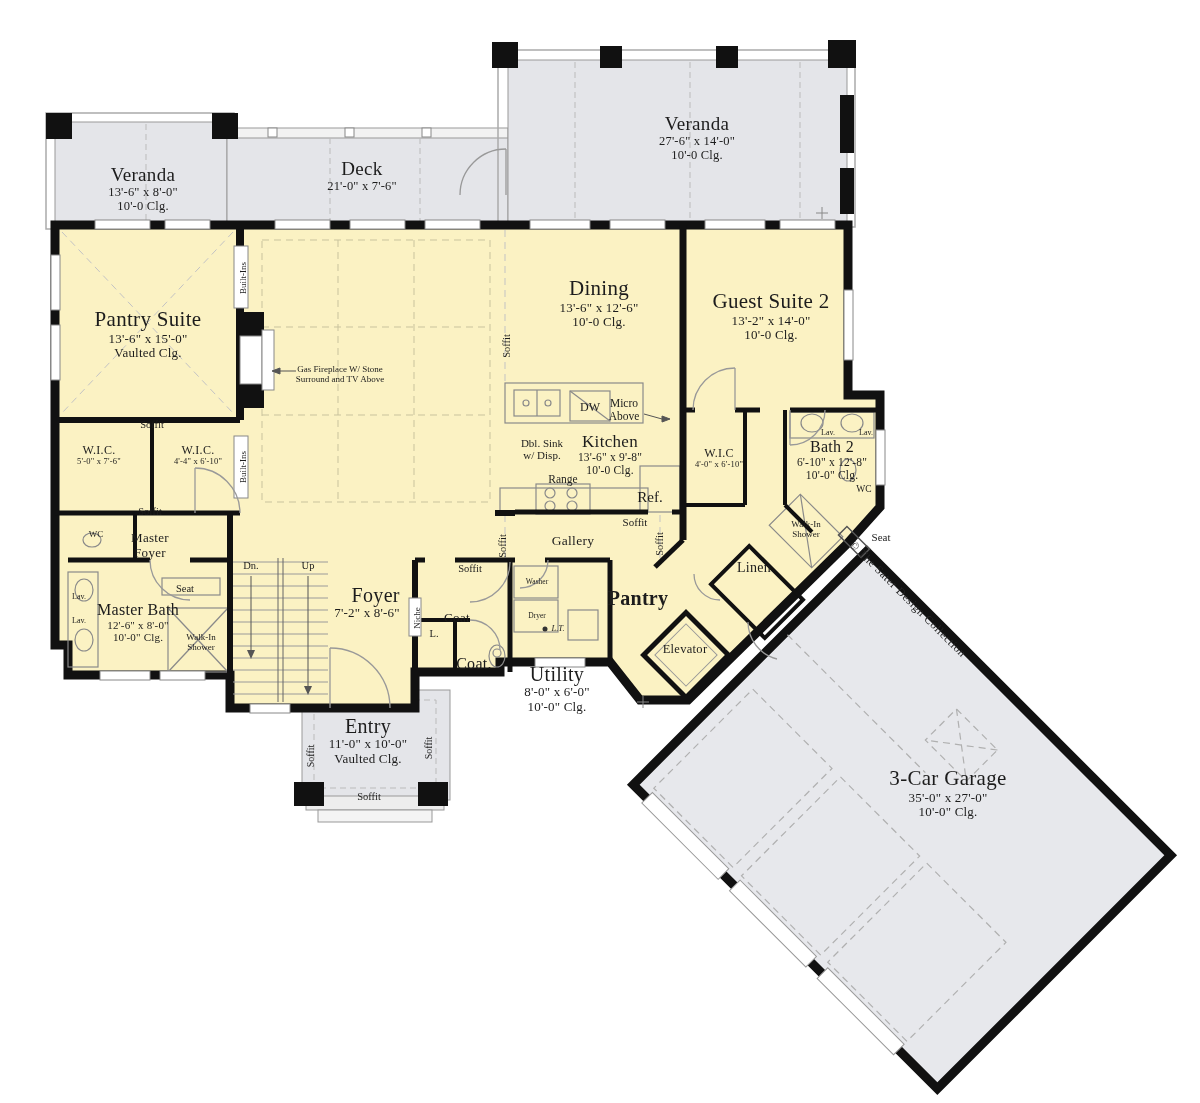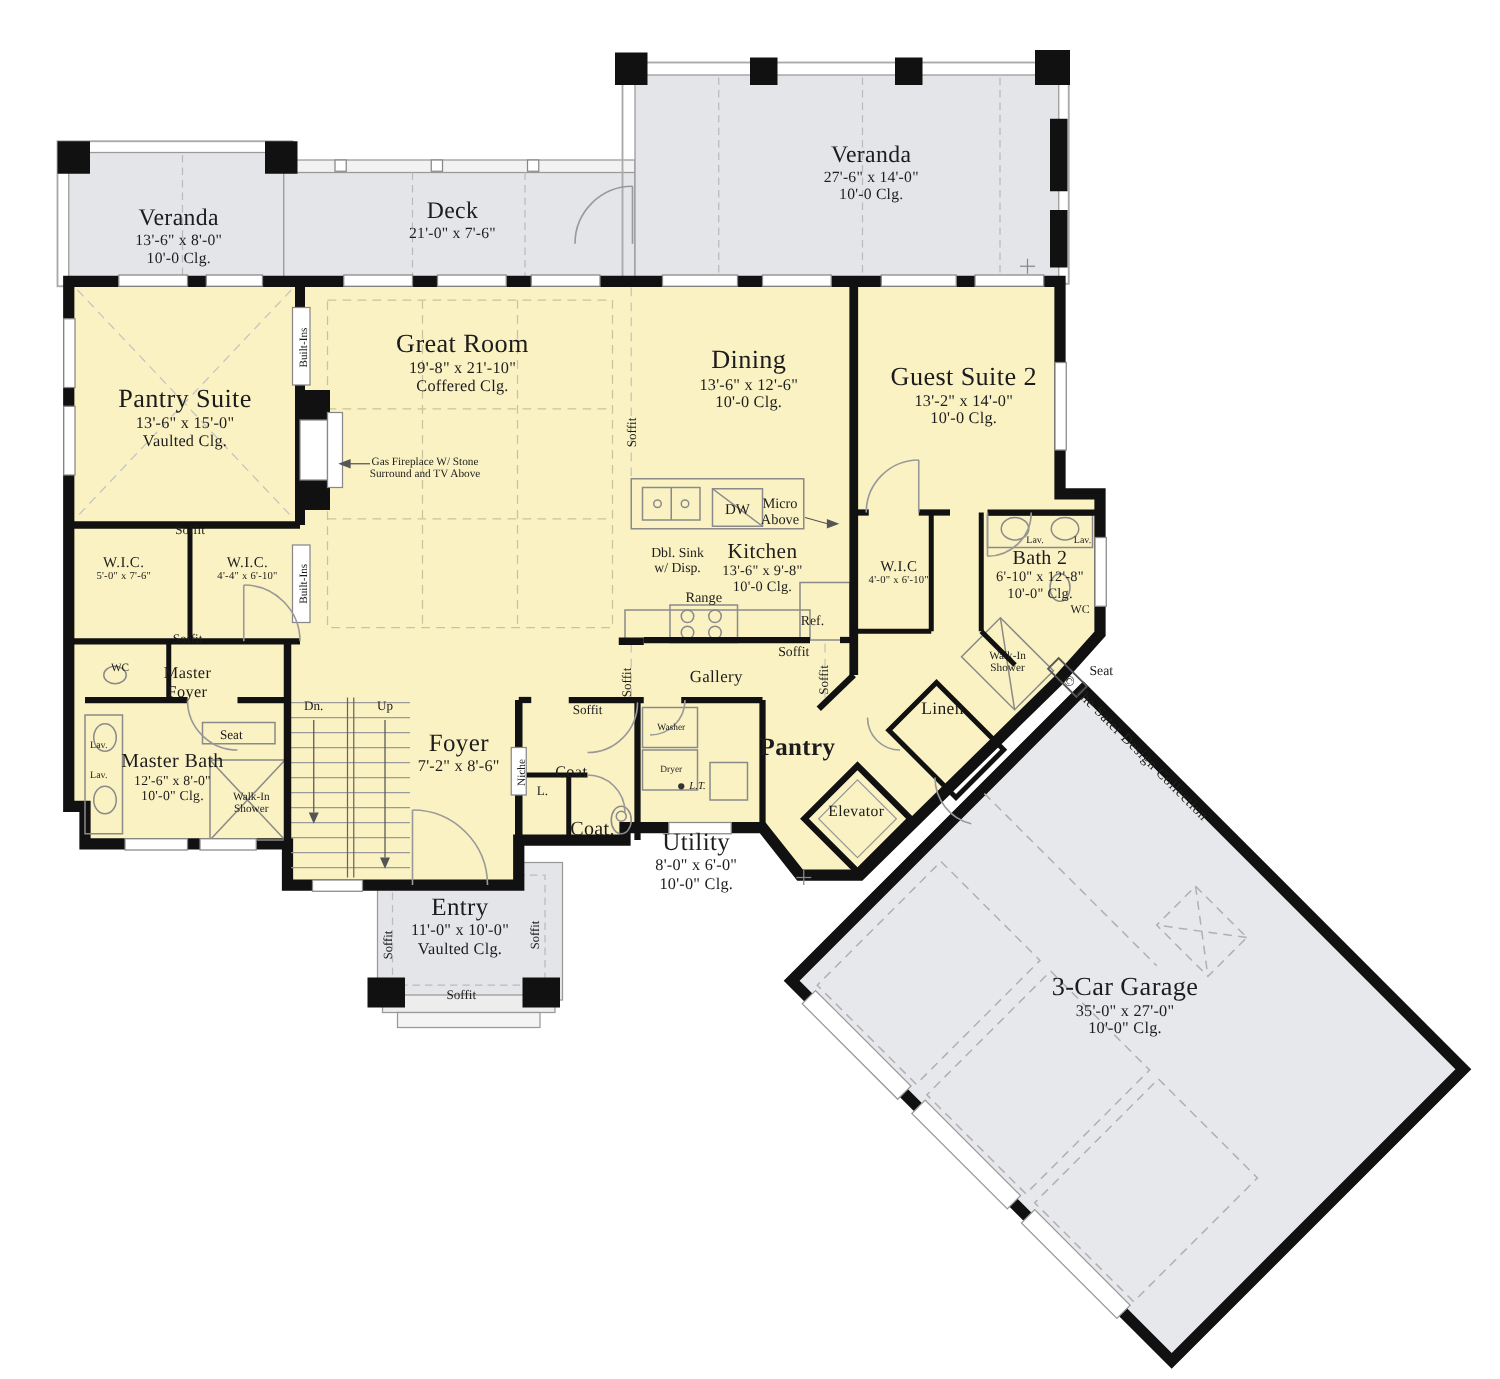--- a/index.html
+++ b/index.html
@@ -301,25 +301,20 @@
     </div>
     <div class="label room" style="left: 362px; top: 176px;">
       <div class="rname" style="font-size: 19px;">Deck</div>
       <div class="rdim" style="font-size: 12.5px;">21'-0" x 7'-6"</div>
     </div>
     <div class="label room" style="left: 697px; top: 138px;">
       <div class="rname" style="font-size: 19px;">Veranda</div>
       <div class="rdim" style="font-size: 12.5px;">27'-6" x 14'-0"</div>
       <div class="rdim" style="font-size: 12.5px;">10'-0 Clg.</div>
     </div>
-    <div class="label room" style="left: 370px; top: 290px;">
-      <div class="rname" style="font-size: 21px;">Great Room</div>
-      <div class="rdim" style="font-size: 13px;">19'-8" x 21'-10"</div>
-      <div class="rdim" style="font-size: 13px;">Coffered Clg.</div>
-    </div>
     <div class="label room" style="left: 599px; top: 303px;">
       <div class="rname" style="font-size: 21px;">Dining</div>
       <div class="rdim" style="font-size: 13px;">13'-6" x 12'-6"</div>
       <div class="rdim" style="font-size: 13px;">10'-0 Clg.</div>
     </div>
     <div class="label room" style="left: 771px; top: 316px;">
       <div class="rname" style="font-size: 21px;">Guest Suite 2</div>
       <div class="rdim" style="font-size: 13px;">13'-2" x 14'-0"</div>
       <div class="rdim" style="font-size: 13px;">10'-0 Clg.</div>
     </div>
@@ -348,21 +343,21 @@
     <div class="label room" style="left: 832px; top: 460px;">
       <div class="rname" style="font-size: 16px;">Bath 2</div>
       <div class="rdim" style="font-size: 11.5px;">6'-10" x 12'-8"</div>
       <div class="rdim" style="font-size: 11.5px;">10'-0" Clg.</div>
     </div>
     <div class="label room" style="left: 138px; top: 622px;">
       <div class="rname" style="font-size: 16px;">Master Bath</div>
       <div class="rdim" style="font-size: 11px;">12'-6" x 8'-0"</div>
       <div class="rdim" style="font-size: 11px;">10'-0" Clg.</div>
     </div>
-    <div class="label room" style="left: 367px; top: 602px;">
+    <div class="label room" style="left: 367px; top: 602px; text-align: right;">
       <div class="rname" style="font-size: 20px;">Foyer</div>
       <div class="rdim" style="font-size: 13px;">7'-2" x 8'-6"</div>
     </div>
     <div class="label room" style="left: 368px; top: 741px;">
       <div class="rname" style="font-size: 20px;">Entry</div>
       <div class="rdim" style="font-size: 13px;">11'-0" x 10'-0"</div>
       <div class="rdim" style="font-size: 13px;">Vaulted Clg.</div>
     </div>
     <div class="label room" style="left: 557px; top: 689px;">
       <div class="rname" style="font-size: 20px;">Utility</div>
@@ -383,34 +378,34 @@
     </div>
     <div class="label room" style="left: 150px; top: 546px; width: 64px;">
       <div class="rname wrapname" style="font-size: 13px;">Master Foyer</div>
     </div>
     <div class="label room" style="left: 754px; top: 568px;">
       <div class="rname" style="font-size: 14px;">Linen</div>
     </div>
     <div class="label room" style="left: 685px; top: 649px;">
       <div class="rname" style="font-size: 12.5px;">Elevator</div>
     </div>
-    <div class="label room" style="left: 900px; top: 793px; margin-top: 11px;">
+    <div class="label room" style="left: 948px; top: 793px;">
       <div class="rname" style="font-size: 21px;">3-Car Garage</div>
       <div class="rdim" style="font-size: 13px;">35'-0" x 27'-0"</div>
       <div class="rdim" style="font-size: 13px;">10'-0" Clg.</div>
     </div>
     <div class="label note" style="left: 340px; top: 374px; font-size: 9px;">Gas Fireplace W/ Stone
 Surround and TV Above</div>
     <div class="label note" style="left: 542px; top: 449px; font-size: 11px;">Dbl. Sink
 w/ Disp.</div>
     <div class="label note" style="left: 590px; top: 408px; font-size: 12px;">DW</div>
     <div class="label note" style="left: 624px; top: 410px; font-size: 11.5px;">Micro
 Above</div>
     <div class="label note" style="left: 563px; top: 479px; font-size: 11.5px;">Range</div>
-    <div class="label note" style="left: 650px; top: 497px; font-size: 11px;">Ref.</div>
+    <div class="label note" style="left: 650px; top: 497px; font-size: 15px;">Ref.</div>
     <div class="label note" style="left: 537px; top: 582px; font-size: 7.5px;">Washer</div>
     <div class="label note" style="left: 537px; top: 616px; font-size: 7.5px;">Dryer</div>
     <div class="label note" style="left: 558px; top: 629px; font-size: 8.5px; font-style: italic;">L.T.</div>
     <div class="label note" style="left: 434px; top: 634px; font-size: 10.5px;">L.</div>
     <div class="label note vert" style="left: 417px; top: 618px; font-size: 9px;">Niche</div>
     <div class="label note" style="left: 251px; top: 566px; font-size: 10.5px; text-align: center;">Dn.</div>
     <div class="label note" style="left: 308px; top: 566px; font-size: 10.5px;">Up</div>
     <div class="label note" style="left: 96px; top: 534px; font-size: 9px;">WC</div>
     <div class="label note" style="left: 864px; top: 489px; font-size: 9.5px;">WC</div>
     <div class="label note" style="left: 201px; top: 642px; font-size: 9px;">Walk-In

